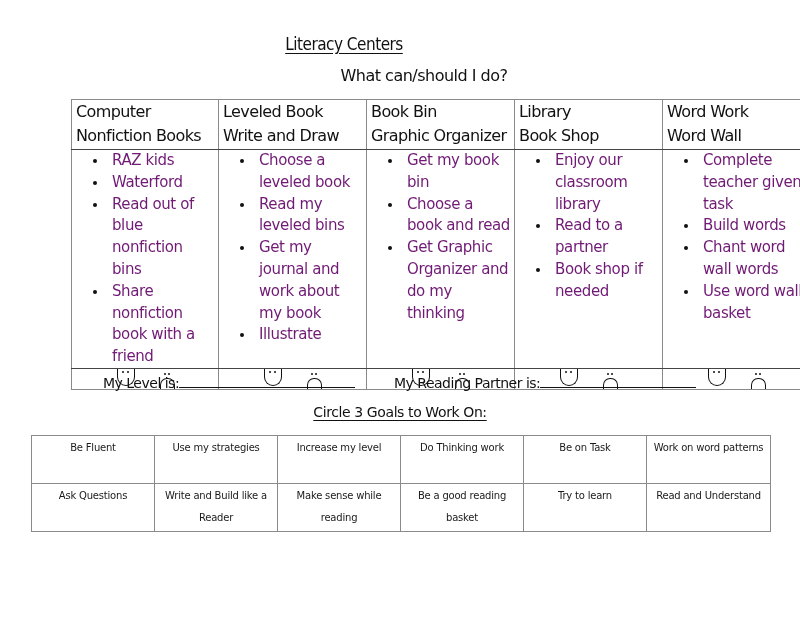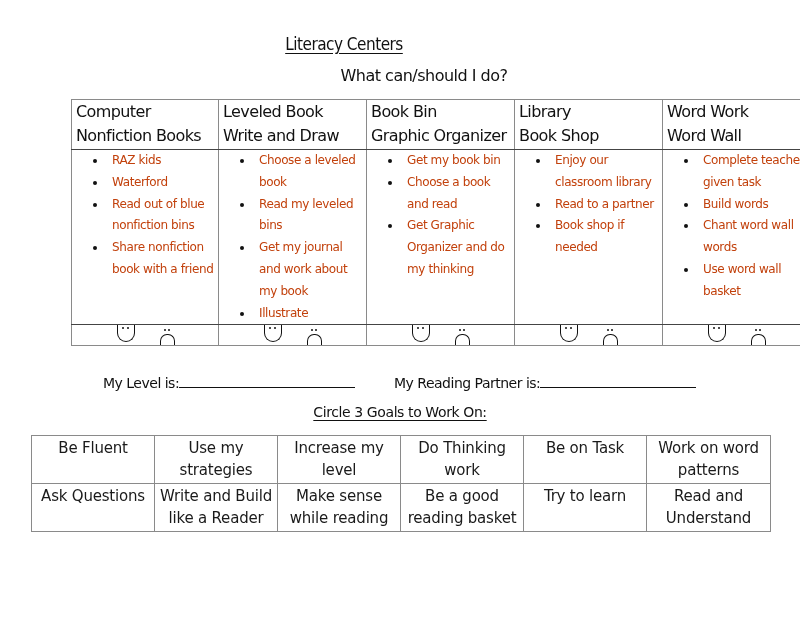--- a/index.html
+++ b/index.html
@@ -24,21 +24,21 @@
     .centers td {
       border: 1px solid #8a8a8a; vertical-align: top; padding: 0;
     }
     .centers .hdr td {
       height: 49px; border-bottom: 1.5px solid #444; padding: 0 0 0 4px;
       font-size: 16px; line-height: 24px; letter-spacing: -0.6px;
     }
     .centers .body td { height: 174px; border-bottom: 1.5px solid #444; }
     .centers ul {
       margin: 0; padding: 0 0 0 40px; list-style: none;
-      font-size: 12px; line-height: 21.8px; letter-spacing: -0.4px; color: #c2410c;
+      font-size: 15px; line-height: 21.8px; letter-spacing: -0.4px; color: #701a75;
     }
     .centers li { position: relative; padding-right: 4px; }
     .centers li::before {
       content: ""; position: absolute; left: -19px; top: 9px;
       width: 4px; height: 4px; border-radius: 50%; background: #111;
     }
     .centers .faces td { height: 20px; position: relative; overflow: hidden; }
     .face-wrap { position: relative; height: 20px; }
     .smile {
       position: absolute; left: 45px; top: -2px; width: 16px; height: 18px;
@@ -67,21 +67,21 @@
       font-size: 14px; letter-spacing: -0.4px;
     }
     .goals-title span { text-decoration: underline; text-underline-offset: 3px; }
     
     .goals {
       position: absolute; left: 31px; top: 435px; width: 739px;
       border-collapse: collapse; table-layout: fixed;
     }
     .goals td {
       border: 1.2px solid #8a8a8a; height: 46px; vertical-align: top; text-align: center;
-      font-size: 15px; line-height: 22px; padding: 1px 4px 0; letter-spacing: -0.2px;
+      font-size: 10px; line-height: 22px; padding: 1px 4px 0; letter-spacing: -0.2px;
       font-family: "DejaVu Sans", sans-serif; color: #1a1a1a;
     }
   </style>
 </head>
 <body>
 
 <div class="title"><span>Literacy Centers</span></div>
 <div class="subtitle">What can/should I do?</div>
 
 <table class="centers">

